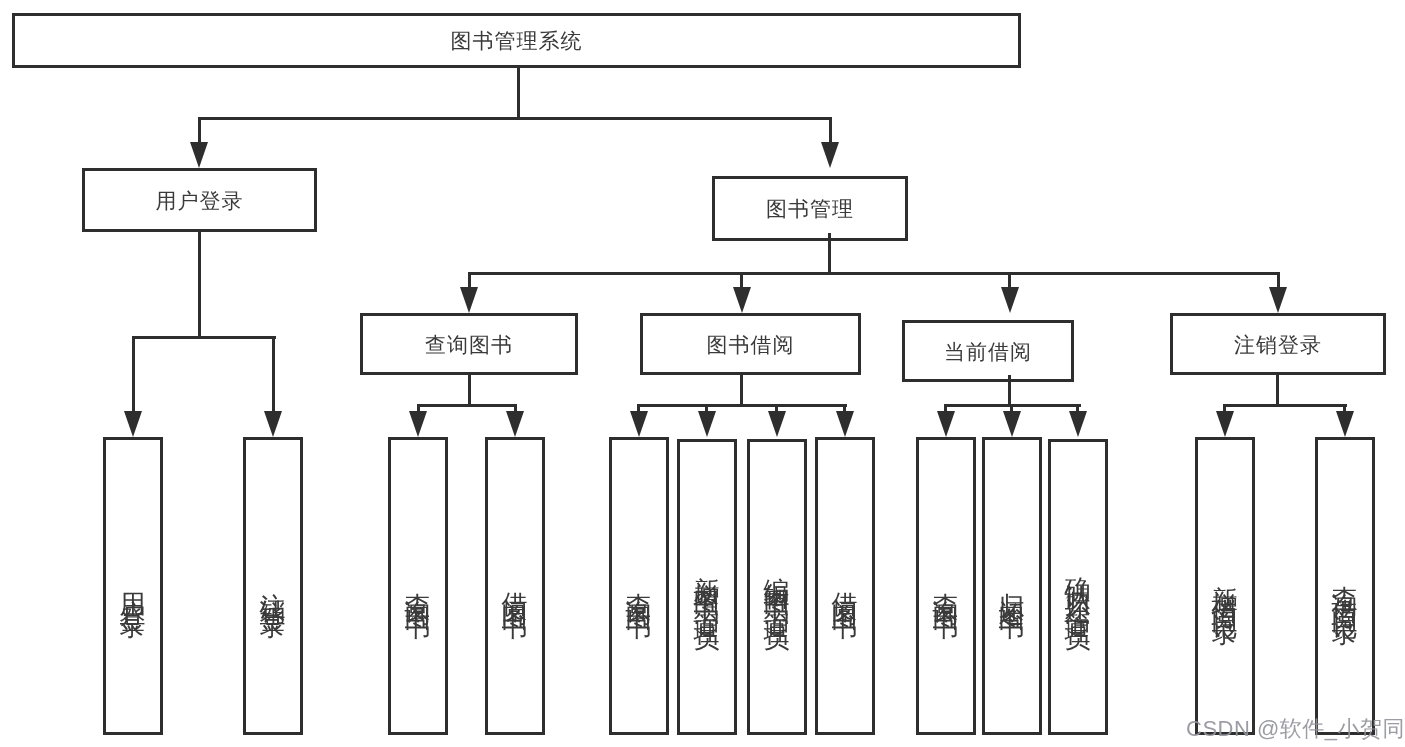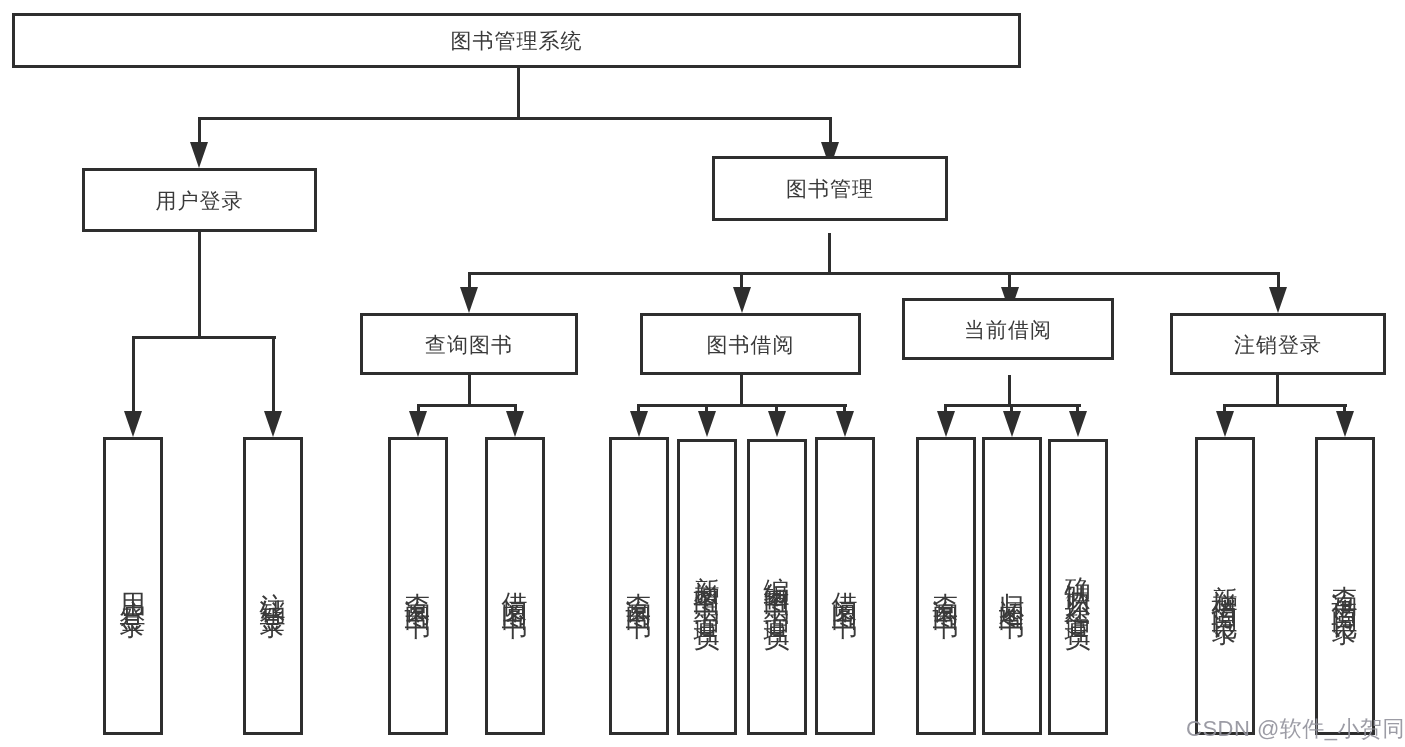--- a/index.html
+++ b/index.html
@@ -70,21 +70,21 @@
     <div class="hline" style="left:198px;top:117px;width:634px"></div>
     <div class="vline" style="left:198px;top:117px;height:30px"></div>
     <div class="arr" style="left:190px;top:142px"></div>
     <div class="vline" style="left:829px;top:117px;height:30px"></div>
     <div class="arr" style="left:821px;top:142px"></div>
   </div>
 
   <div class="node" style="left:82px;top:168px;width:235px;height:64px">
     <span class="label">用户登录</span>
   </div>
-  <div class="node" style="left:712px;top:156px;width:236px;height:65px">
+  <div class="node" style="left:712px;top:176px;width:196px;height:65px">
     <span class="label">图书管理</span>
   </div>
 
   <div>
     <div class="vline" style="left:198px;top:232px;height:107px"></div>
     <div class="hline" style="left:132px;top:336px;width:144px"></div>
     <div class="vline" style="left:132px;top:336px;height:79px"></div>
     <div class="arr" style="left:124px;top:411px"></div>
     <div class="vline" style="left:272px;top:336px;height:79px"></div>
     <div class="arr" style="left:264px;top:411px"></div>
@@ -102,21 +102,21 @@
     <div class="vline" style="left:1277px;top:272px;height:19px"></div>
     <div class="arr" style="left:1269px;top:287px"></div>
   </div>
 
   <div class="node" style="left:360px;top:313px;width:218px;height:62px">
     <span class="label">查询图书</span>
   </div>
   <div class="node" style="left:640px;top:313px;width:221px;height:62px">
     <span class="label">图书借阅</span>
   </div>
-  <div class="node" style="left:902px;top:298px;width:212px;height:62px">
+  <div class="node" style="left:902px;top:320px;width:172px;height:62px">
     <span class="label">当前借阅</span>
   </div>
   <div class="node" style="left:1170px;top:313px;width:216px;height:62px">
     <span class="label">注销登录</span>
   </div>
 
   <div>
     <div class="vline" style="left:468px;top:375px;height:32px"></div>
     <div class="hline" style="left:417px;top:404px;width:100px"></div>
     <div class="vline" style="left:417px;top:404px;height:12px"></div>

